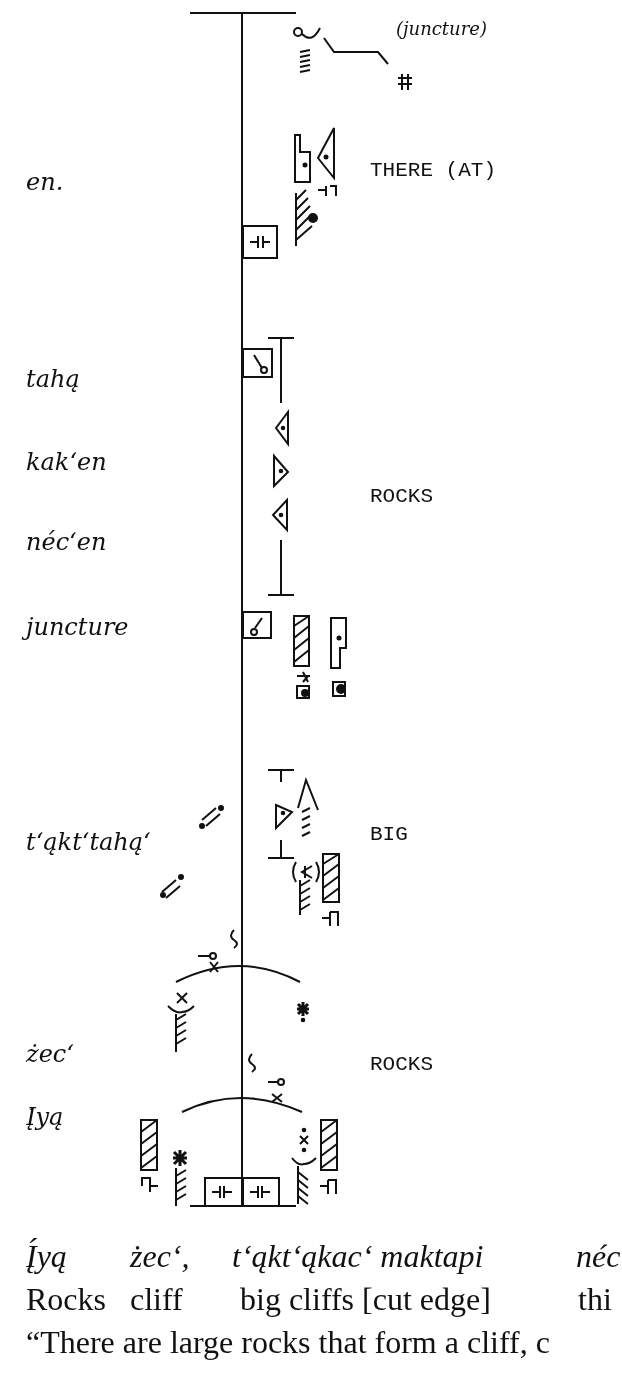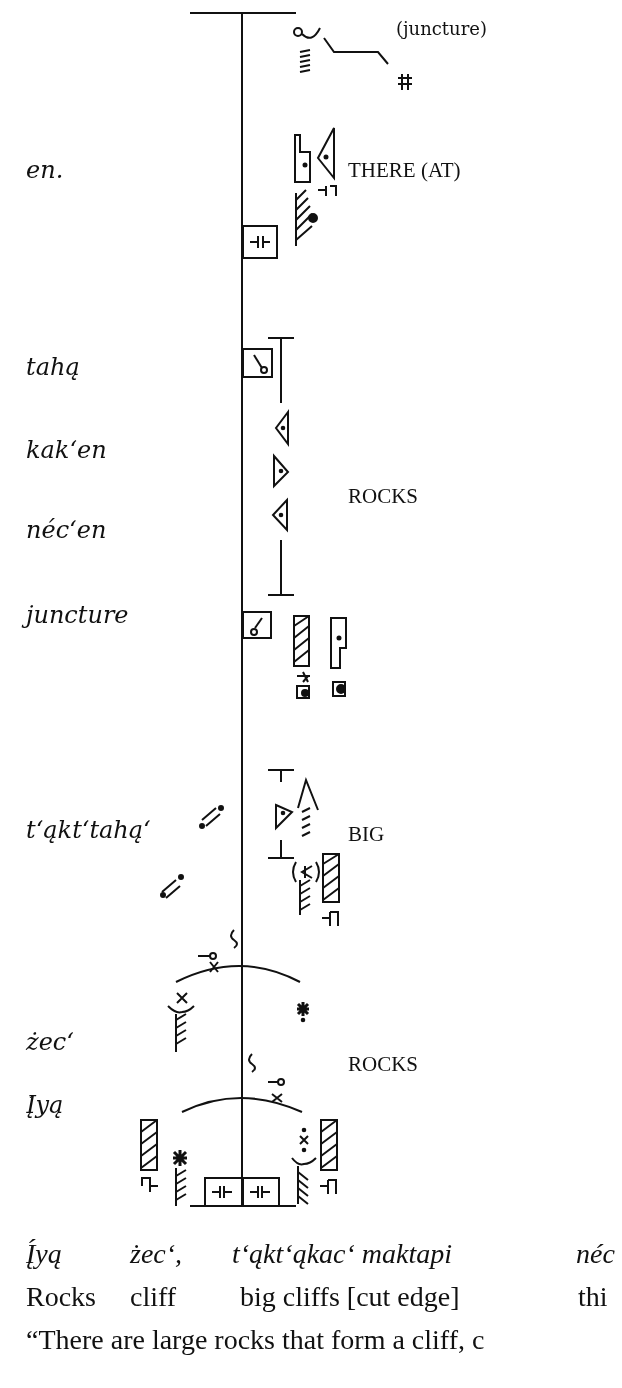--- a/index.html
+++ b/index.html
@@ -1,22 +1,22 @@
 <!DOCTYPE html>
 <html><head>
 <meta charset="utf-8">
 <style>
   html,body{margin:0;padding:0;background:#ffffff;}
   body{width:622px;height:1388px;position:relative;overflow:hidden;color:#111;font-family:"Liberation Serif","DejaVu Serif",serif;}
   .abs{position:absolute;}
-  .word{position:absolute;font-family:"DejaVu Serif",serif;font-style:italic;font-size:24px;left:26px;line-height:1;}
-  .gloss{position:absolute;font-family:Liberation Serif, serif;font-size:21px;left:348px;line-height:1;}
-  .junc{position:absolute;font-family:"DejaVu Serif",serif;font-size:18px;left:396px;top:18px;}
+  .word{position:absolute;font-family:"DejaVu Serif",serif;font-style:italic;font-size:24px;left:26px;line-height:1;margin-top:12px;}
+  .gloss{position:absolute;font-family:Liberation Mono, monospace;font-size:21px;left:370px;line-height:1;}
+  .junc{position:absolute;font-family:"DejaVu Serif",serif;font-size:18px;left:396px;top:18px;font-style:italic;}
   svg{position:absolute;left:0;top:0;}
-  .line{position:absolute;left:0;font-size:28px;white-space:nowrap;line-height:1;}
+  .line{position:absolute;left:0;font-size:32px;white-space:nowrap;line-height:1;}
   .it{font-style:italic;}
 </style>
 </head>
 <body>
 
 <svg width="622" height="1220" viewBox="0 0 622 1220" fill="none" stroke="#111" stroke-width="2">
 
   <line x1="190" y1="13" x2="296" y2="13"></line>
   <line x1="242" y1="13" x2="242" y2="1206"></line>
   <line x1="190" y1="1206" x2="296" y2="1206"></line>

